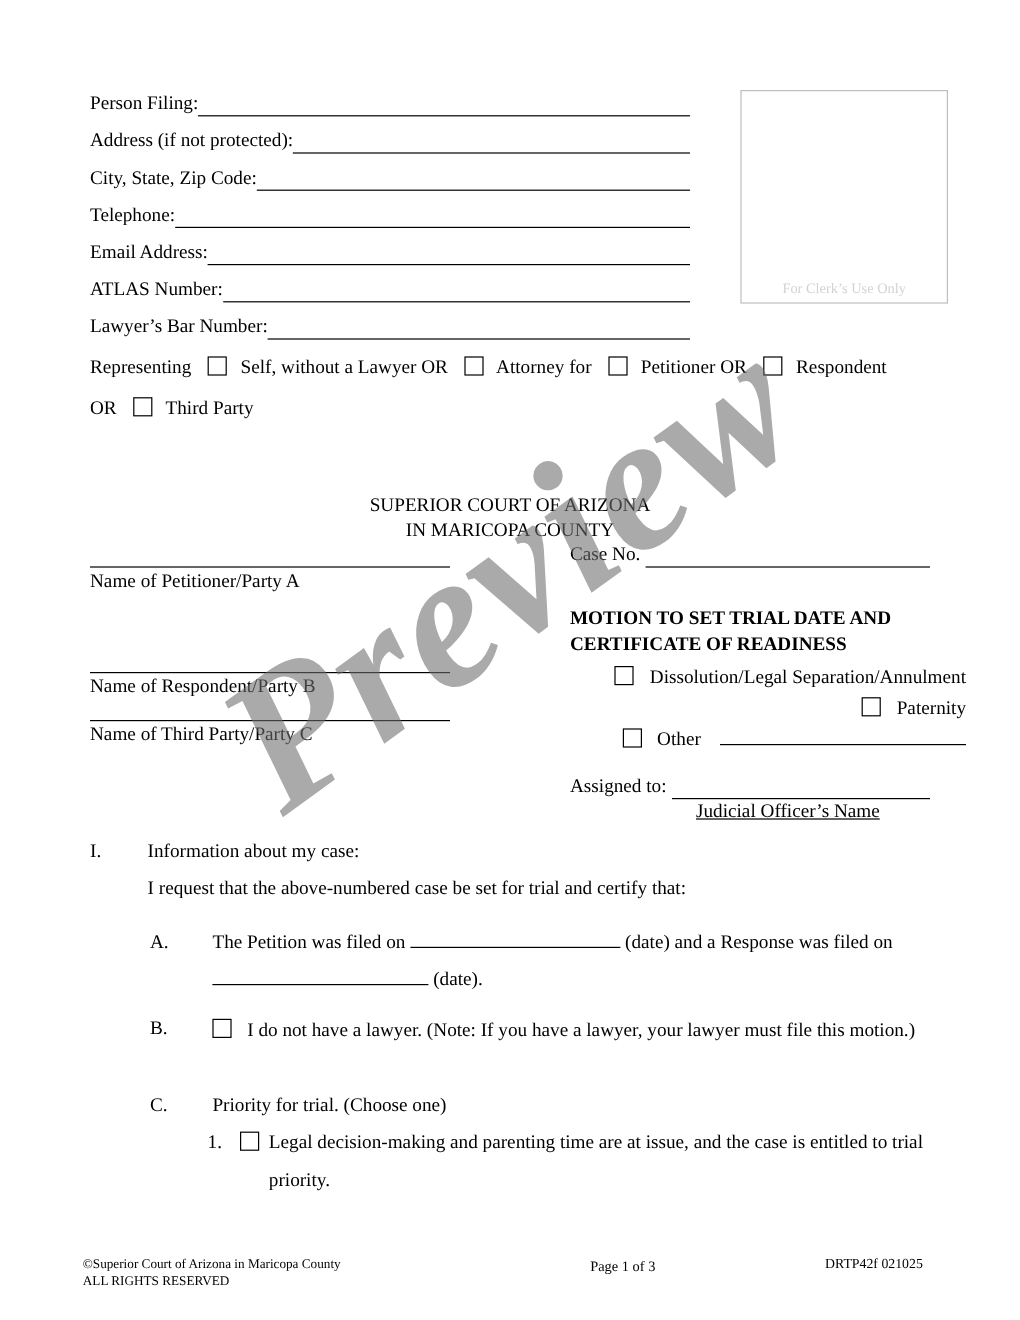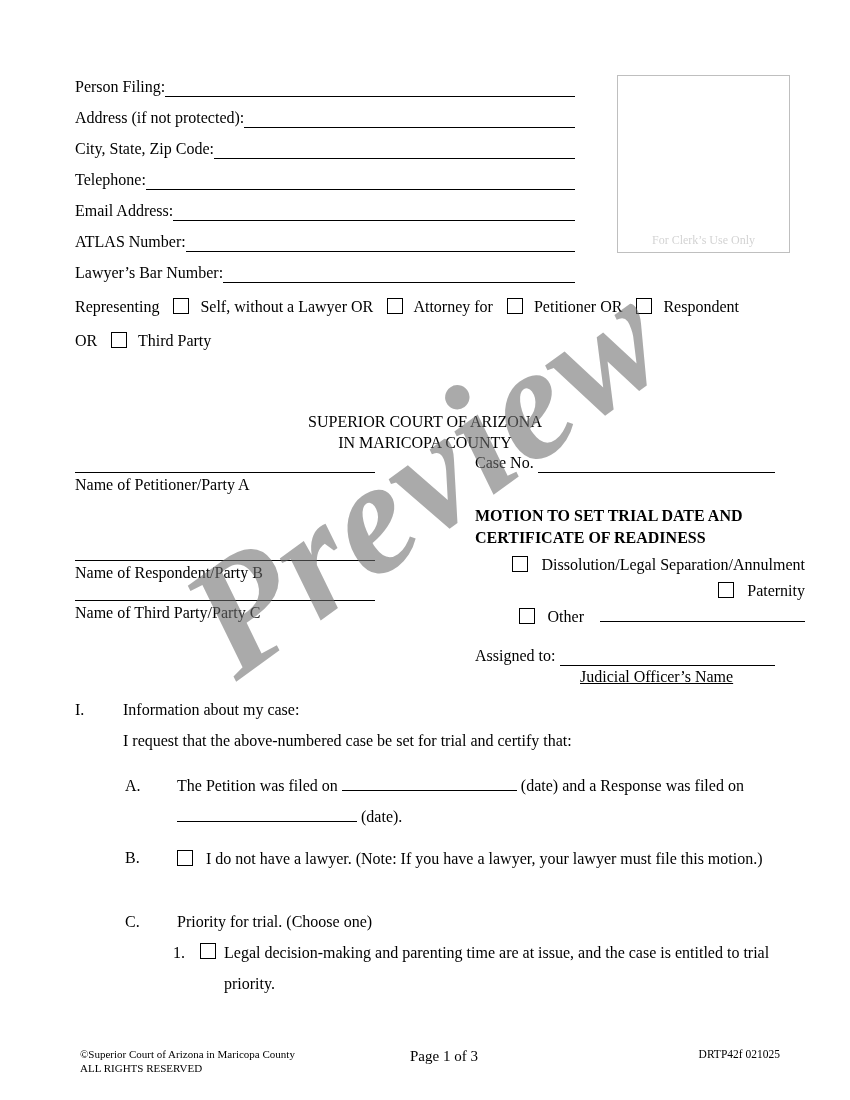--- a/index.html
+++ b/index.html
@@ -74,23 +74,23 @@
   .ib .item-body { width:602px; line-height:33px; }
   .ib .cb { margin:0 9px 0 0; }
   .ic .item-body { line-height:19px; margin-top:6px; }
   .ic .letter { line-height:31px; }
   .sub1 { position:absolute; left:173px; top:937px; display:flex; align-items:flex-start; }
   .subnum { width:27px; line-height:31px; }
   .sub1 .cb { margin:6px 8px 0 0; flex:0 0 auto; }
   .sub-body { width:552px; line-height:31px; }
 
   
-  .footer { position:absolute; left:80px; top:1048px; width:700px; display:flex; align-items:flex-start; }
+  .footer { position:absolute; left:69px; top:1048px; width:700px; display:flex; align-items:flex-start;gap:12px; }
   .footer-left { width:330px; font-size:11px; line-height:13.5px; }
-  .footer-center { flex:1; font-size:15px; }
+  .footer-center { flex:1; text-align:center; font-size:12px; }
   .footer-right { width:130px; text-align:right; font-size:11.5px; }
 </style>
 </head>
 <body>
 
 <div class="page">
 
   <div class="watermark">Preview</div>
 
   <div class="clerk-box">

